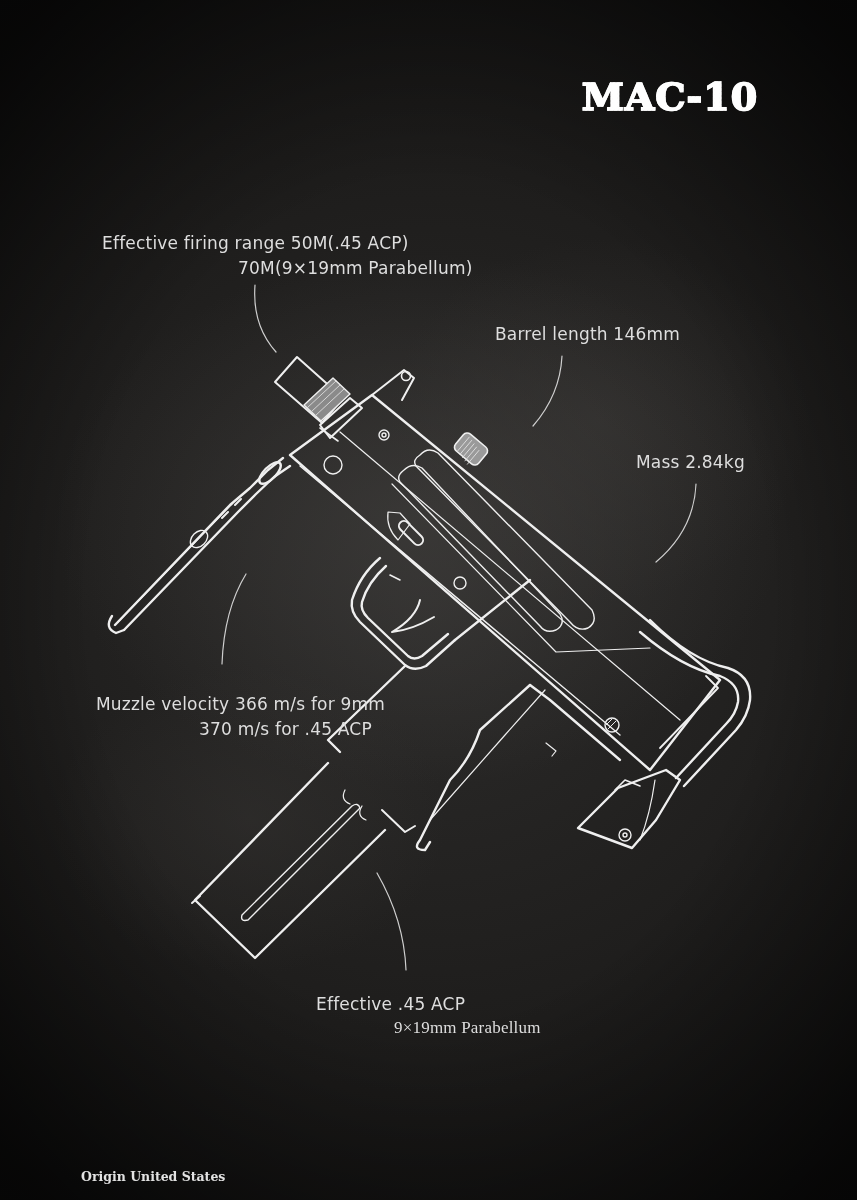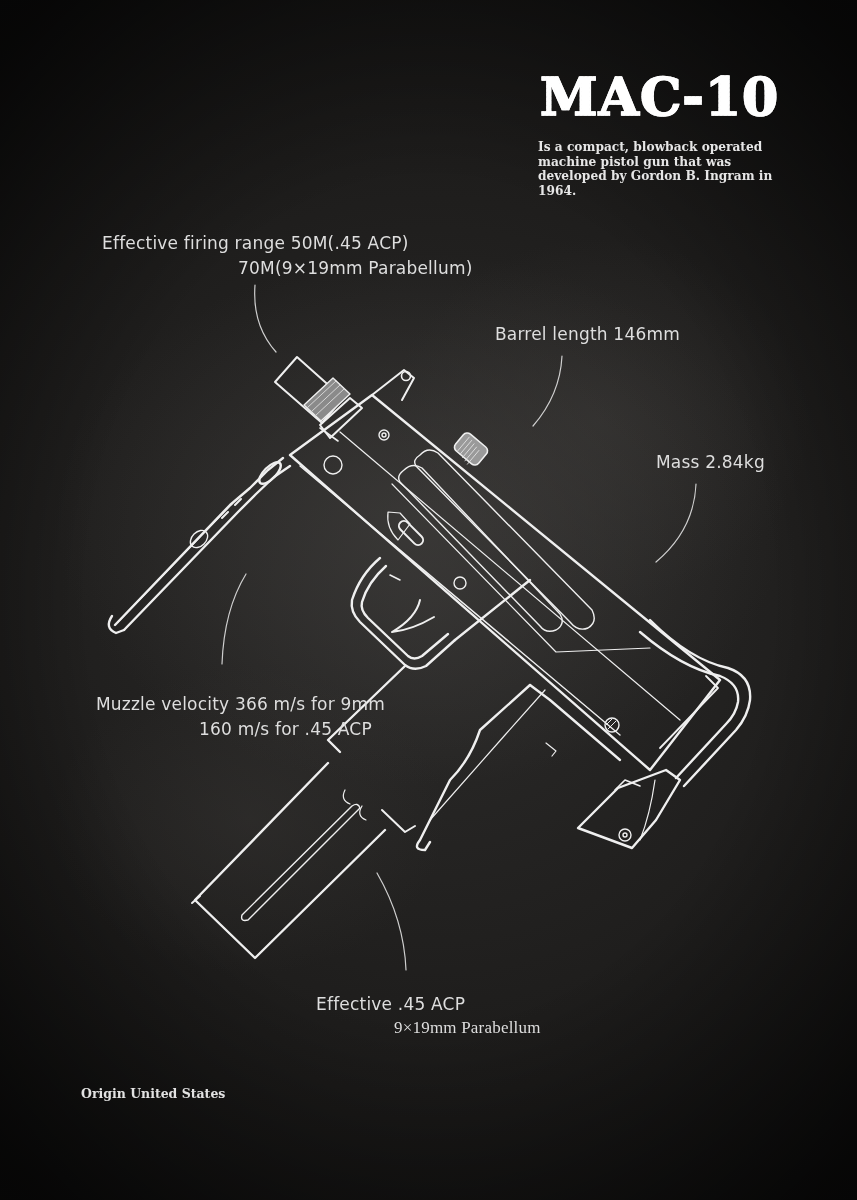--- a/index.html
+++ b/index.html
@@ -11,39 +11,40 @@
       radial-gradient(ellipse 300px 260px at 600px 420px, rgba(60,58,56,0.45), rgba(0,0,0,0) 70%),
       radial-gradient(ellipse 280px 220px at 250px 820px, rgba(55,53,51,0.45), rgba(0,0,0,0) 70%),
       radial-gradient(ellipse 900px 900px at 430px 600px, #2c2b2a 0%, #1c1b1a 55%, #0b0b0b 100%);
   }
   .vignette {
     position:absolute; inset:0; pointer-events:none;
     background: radial-gradient(ellipse 620px 760px at 430px 600px, rgba(0,0,0,0) 55%, rgba(0,0,0,0.65) 100%);
   }
   .title {
     position:absolute; left:540px; top:66px; width:260px;
-    font-family:"DejaVu Serif", serif; font-weight:bold; font-size:52px; letter-spacing:1px;
+    font-family:"DejaVu Serif", serif; font-weight:bold; font-size:38px; letter-spacing:1px;
     color:#e8e8e8; line-height:62px;
     -webkit-text-stroke:1.5px #ffffff;
     text-shadow: 0 0 1px #fff;
     background: repeating-linear-gradient(135deg, #f2f2f2 0 2px, #9a9a9a 2px 3px);
     -webkit-background-clip:text; background-clip:text;
     color:transparent;
+    text-align:center;
   }
   .desc {
     position:absolute; left:538px; top:140px; width:260px;
     font-family:"DejaVu Serif", serif; font-weight:bold; font-size:12.2px; line-height:14.5px;
     color:#e6e6e6;
   }
   .label {
     position:absolute; font-family:"DejaVu Sans", sans-serif; font-size:17px; color:#dedede;
     white-space:nowrap; letter-spacing:0.2px;
   }
   .origin {
-    position:absolute; left:81px; top:1086px;
+    position:absolute; left:81px; top:1169px;
     font-family:"DejaVu Serif", serif; font-weight:bold; font-size:12.5px; color:#e2e2e2;
   }
   svg.drawing { position:absolute; left:0; top:0; }
 </style>
 </head>
 <body>
 
 <div id="poster">
 
   <svg class="drawing" width="857" height="1200" viewBox="0 0 857 1200" fill="none" stroke="#efefef" stroke-linecap="round" stroke-linejoin="round">
@@ -140,29 +141,28 @@
       <path d="M615 790 L625 780 L640 786" stroke-width="1.6"></path>
       <circle cx="625" cy="835" r="6" stroke-width="1.4"></circle>
         <circle cx="625" cy="835" r="2" stroke-width="1.4"></circle>
       <path d="M655 780 Q650 815 640 840" stroke-width="1.2"></path>
     </g>
   </svg>
 
   <div class="vignette"></div>
 
   <div class="title">MAC-10</div>
-  <div class="desc">Is a compact, blowback operated machine pistol gun that was developed by Gordon B. Ingram in 1964.</div>
 
   <div class="label" style="left:102px; top:233px;">Effective firing range 50M(.45 ACP)</div>
   <div class="label" style="left:238px; top:258px;">70M(9×19mm Parabellum)</div>
 
   <div class="label" style="left:495px; top:324px;text-align:right;">Barrel length 146mm</div>
 
-  <div class="label" style="left:656px; top:452px;">Mass 2.84kg</div>
+  <div class="label" style="left:636px; top:452px;">Mass 2.84kg</div>
 
   <div class="label" style="left:96px; top:694px;">Muzzle velocity 366 m/s for 9mm</div>
-  <div class="label" style="left:199px; top:719px;">160 m/s for .45 ACP</div>
+  <div class="label" style="left:199px; top:719px;">370 m/s for .45 ACP</div>
 
   <div class="label" style="left:316px; top:994px;">Effective .45 ACP</div>
   <div class="label" style="left:394px; top:1018px;font-family:Liberation Serif, serif;">9×19mm Parabellum</div>
 
   <div class="origin">Origin United States</div>
 </div>
 
 </body></html>

